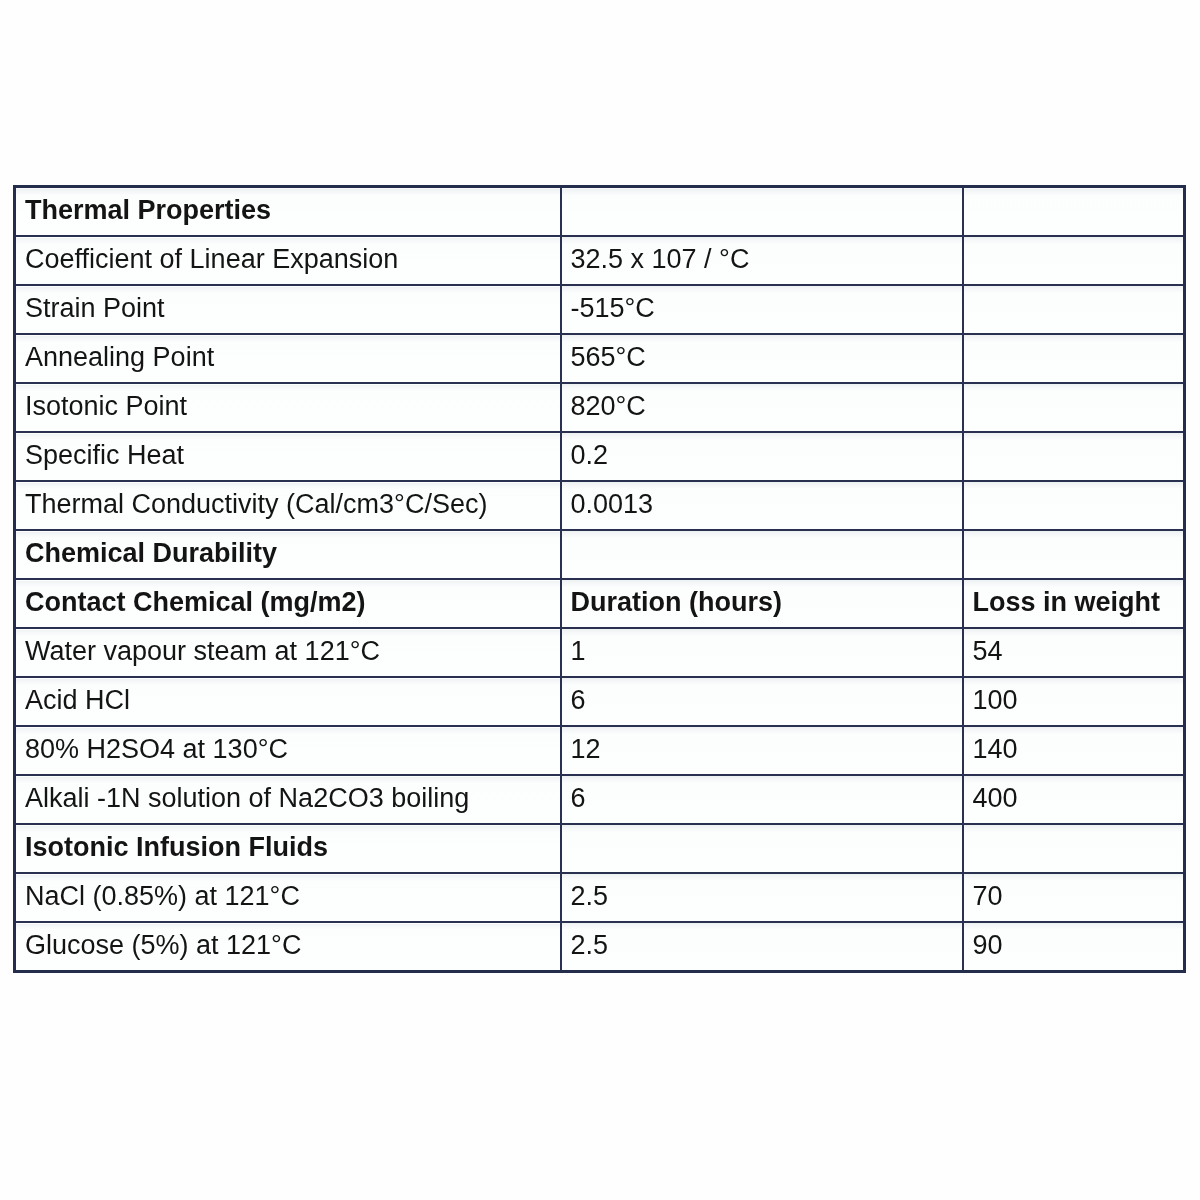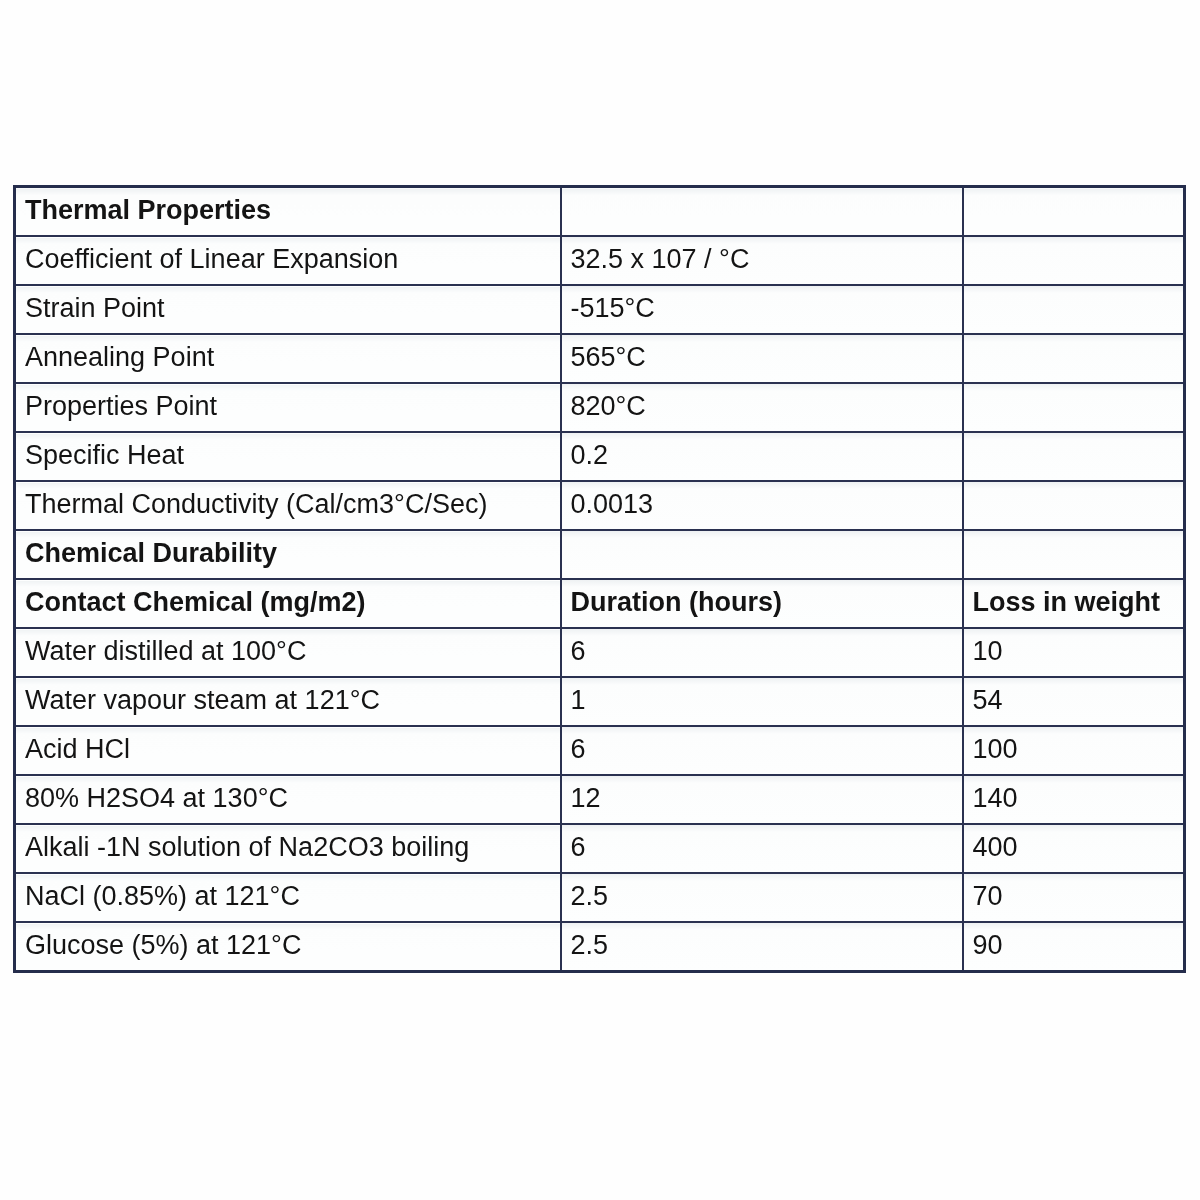--- a/index.html
+++ b/index.html
@@ -74,21 +74,21 @@
           <td class="first">Strain Point</td>
           <td>-515°C</td>
           <td></td>
         </tr>
         <tr class="data">
           <td class="first">Annealing Point</td>
           <td>565°C</td>
           <td></td>
         </tr>
         <tr class="data">
-          <td class="first">Properties Point</td>
+          <td class="first">Isotonic Point</td>
           <td>820°C</td>
           <td></td>
         </tr>
         <tr class="data">
           <td class="first">Specific Heat</td>
           <td>0.2</td>
           <td></td>
         </tr>
         <tr class="data">
           <td class="first">Thermal Conductivity (Cal/cm3°C/Sec)</td>
@@ -99,44 +99,44 @@
           <td class="first">Chemical Durability</td>
           <td></td>
           <td></td>
         </tr>
         <tr class="header">
           <td class="first">Contact Chemical (mg/m2)</td>
           <td>Duration (hours)</td>
           <td>Loss in weight</td>
         </tr>
         <tr class="data">
-          <td class="first">Water distilled at 100°C</td>
-          <td>6</td>
-          <td>10</td>
-        </tr>
-        <tr class="data">
           <td class="first">Water vapour steam at 121°C</td>
           <td>1</td>
           <td>54</td>
         </tr>
         <tr class="data">
           <td class="first">Acid HCl</td>
           <td>6</td>
           <td>100</td>
         </tr>
         <tr class="data">
           <td class="first">80% H2SO4 at 130°C</td>
           <td>12</td>
           <td>140</td>
         </tr>
         <tr class="data">
           <td class="first">Alkali -1N solution of Na2CO3 boiling</td>
           <td>6</td>
           <td>400</td>
         </tr>
+        <tr class="section">
+          <td class="first">Isotonic Infusion Fluids</td>
+          <td></td>
+          <td></td>
+        </tr>
         <tr class="data">
           <td class="first">NaCl (0.85%) at 121°C</td>
           <td>2.5</td>
           <td>70</td>
         </tr>
         <tr class="data">
           <td class="first">Glucose (5%) at 121°C</td>
           <td>2.5</td>
           <td>90</td>
         </tr>

